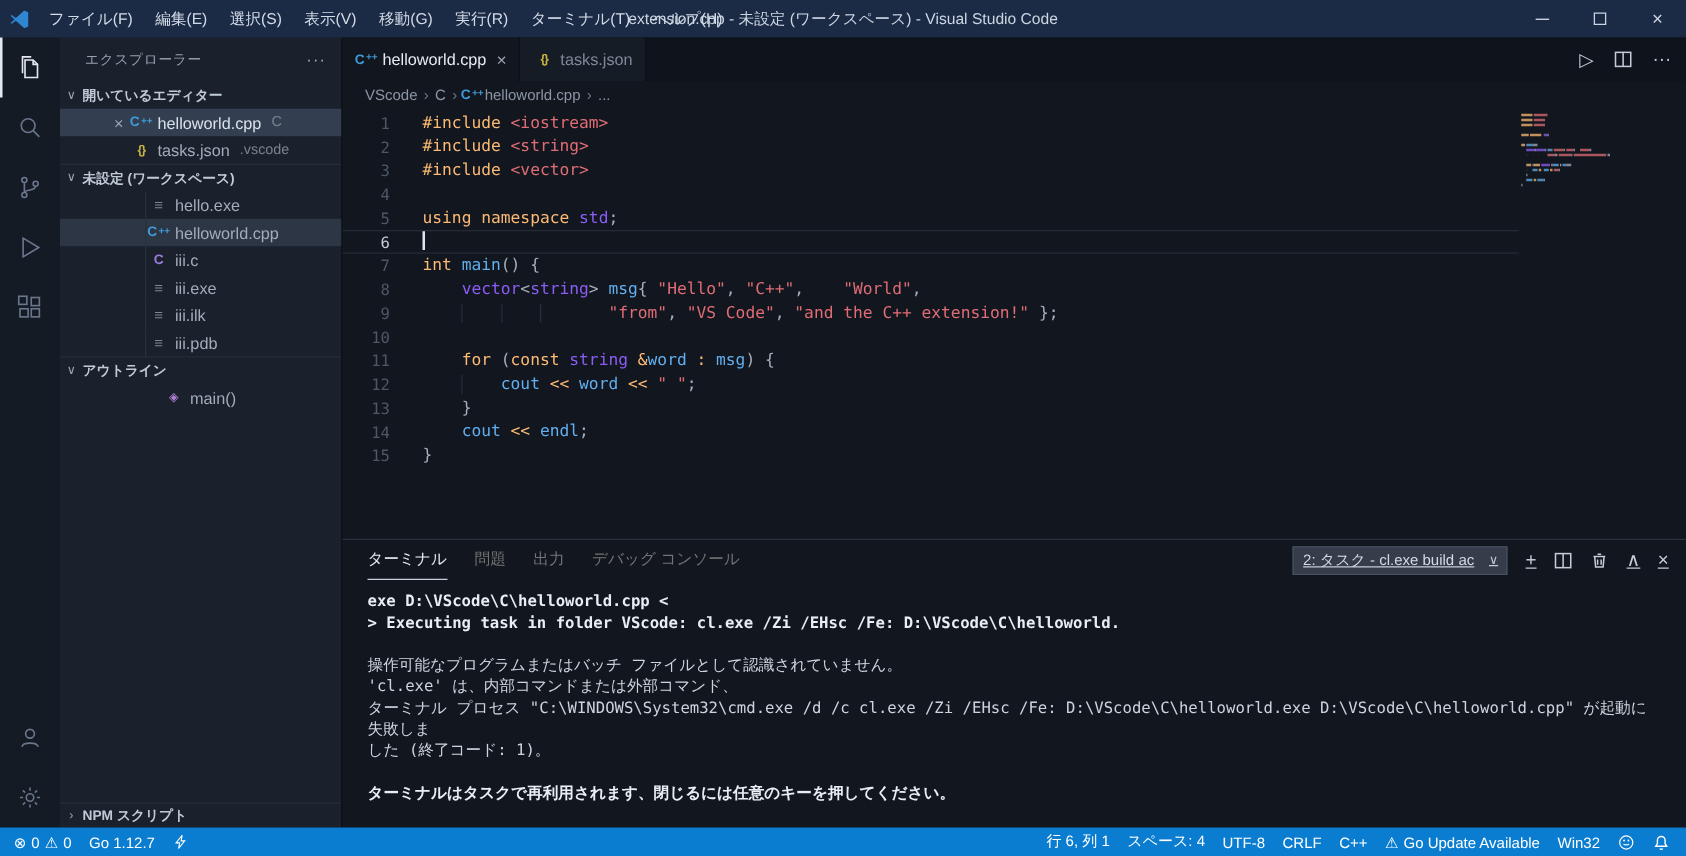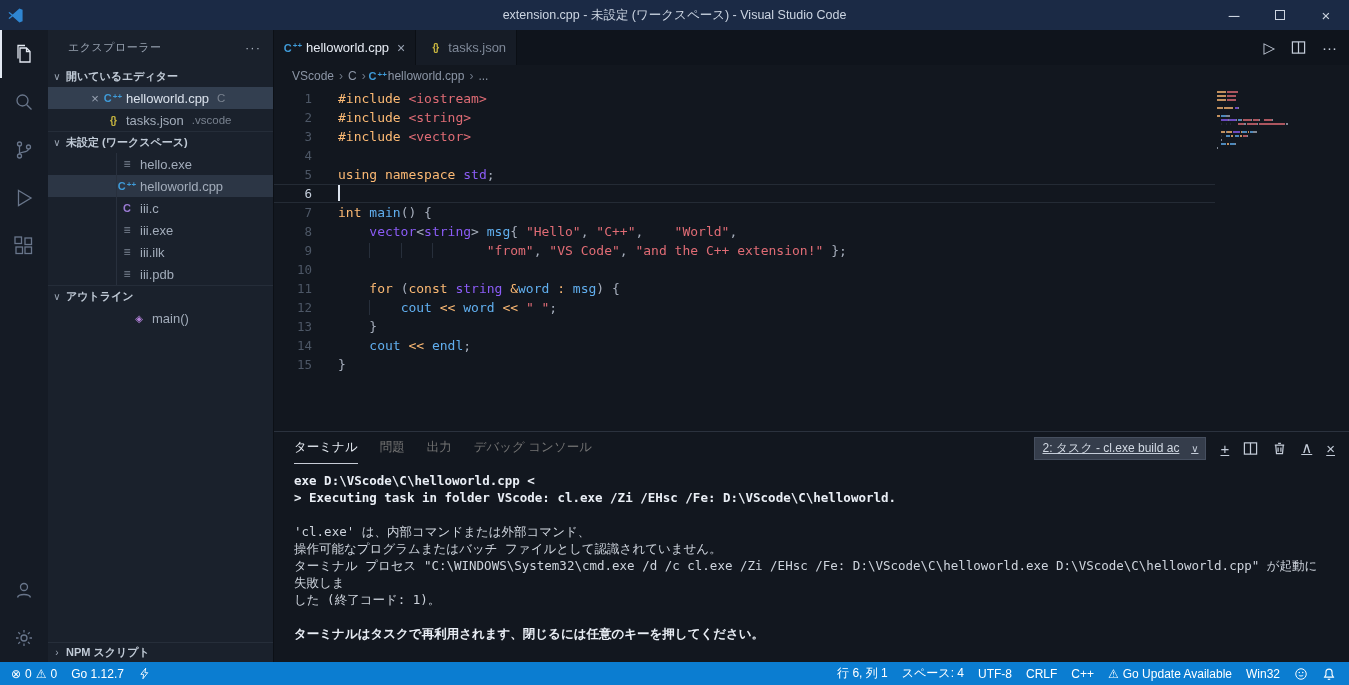--- a/index.html
+++ b/index.html
@@ -118,20 +118,30 @@
 <body>
 
 <div class="app">
 
   <div class="titlebar">
     <div class="logo">
       <svg width="17" height="17" viewBox="0 0 24 24">
           <path fill="#2f86d2" d="M17.5 2 8 10.5 3.5 7 2 8l4.5 4L2 16l1.5 1L8 13.5 17.5 22l4.5-2V4z"></path>
         </svg>
     </div>
+    <div class="menubar" id="menubar">
+        <div class="menu-item">ファイル(F)</div>
+        <div class="menu-item">編集(E)</div>
+        <div class="menu-item">選択(S)</div>
+        <div class="menu-item">表示(V)</div>
+        <div class="menu-item">移動(G)</div>
+        <div class="menu-item">実行(R)</div>
+        <div class="menu-item">ターミナル(T)</div>
+        <div class="menu-item">ヘルプ(H)</div>
+      </div>
     <div class="window-title">extension.cpp - 未設定 (ワークスペース) - Visual Studio Code</div>
     <div class="window-controls">
       <div class="wc">─</div>
       <div class="wc">
           <span class="maxbox"></span>
         </div>
       <div class="wc">×</div>
     </div>
   </div>
 
@@ -424,22 +434,22 @@
                 </span>
                 <span class="p-act">∧</span>
                 <span class="p-act">×</span>
               </div>
           </div>
         </div>
         <div class="terminal" id="terminal">
             <div class="term-line bold">exe D:\VScode\C\helloworld.cpp &lt;</div>
             <div class="term-line bold">&gt; Executing task in folder VScode: cl.exe /Zi /EHsc /Fe: D:\VScode\C\helloworld.</div>
             <div class="term-line">&nbsp;</div>
+            <div class="term-line">操作可能なプログラムまたはバッチ ファイルとして認識されていません。</div>
             <div class="term-line">'cl.exe' は、内部コマンドまたは外部コマンド、</div>
-            <div class="term-line">操作可能なプログラムまたはバッチ ファイルとして認識されていません。</div>
             <div class="term-line">ターミナル プロセス "C:\WINDOWS\System32\cmd.exe /d /c cl.exe /Zi /EHsc /Fe: D:\VScode\C\helloworld.exe D:\VScode\C\helloworld.cpp" が起動に失敗しま</div>
             <div class="term-line">した (終了コード: 1)。</div>
             <div class="term-line">&nbsp;</div>
             <div class="term-line bold">ターミナルはタスクで再利用されます、閉じるには任意のキーを押してください。</div>
           </div>
       </div>
     </div>
 
   </div>
 

